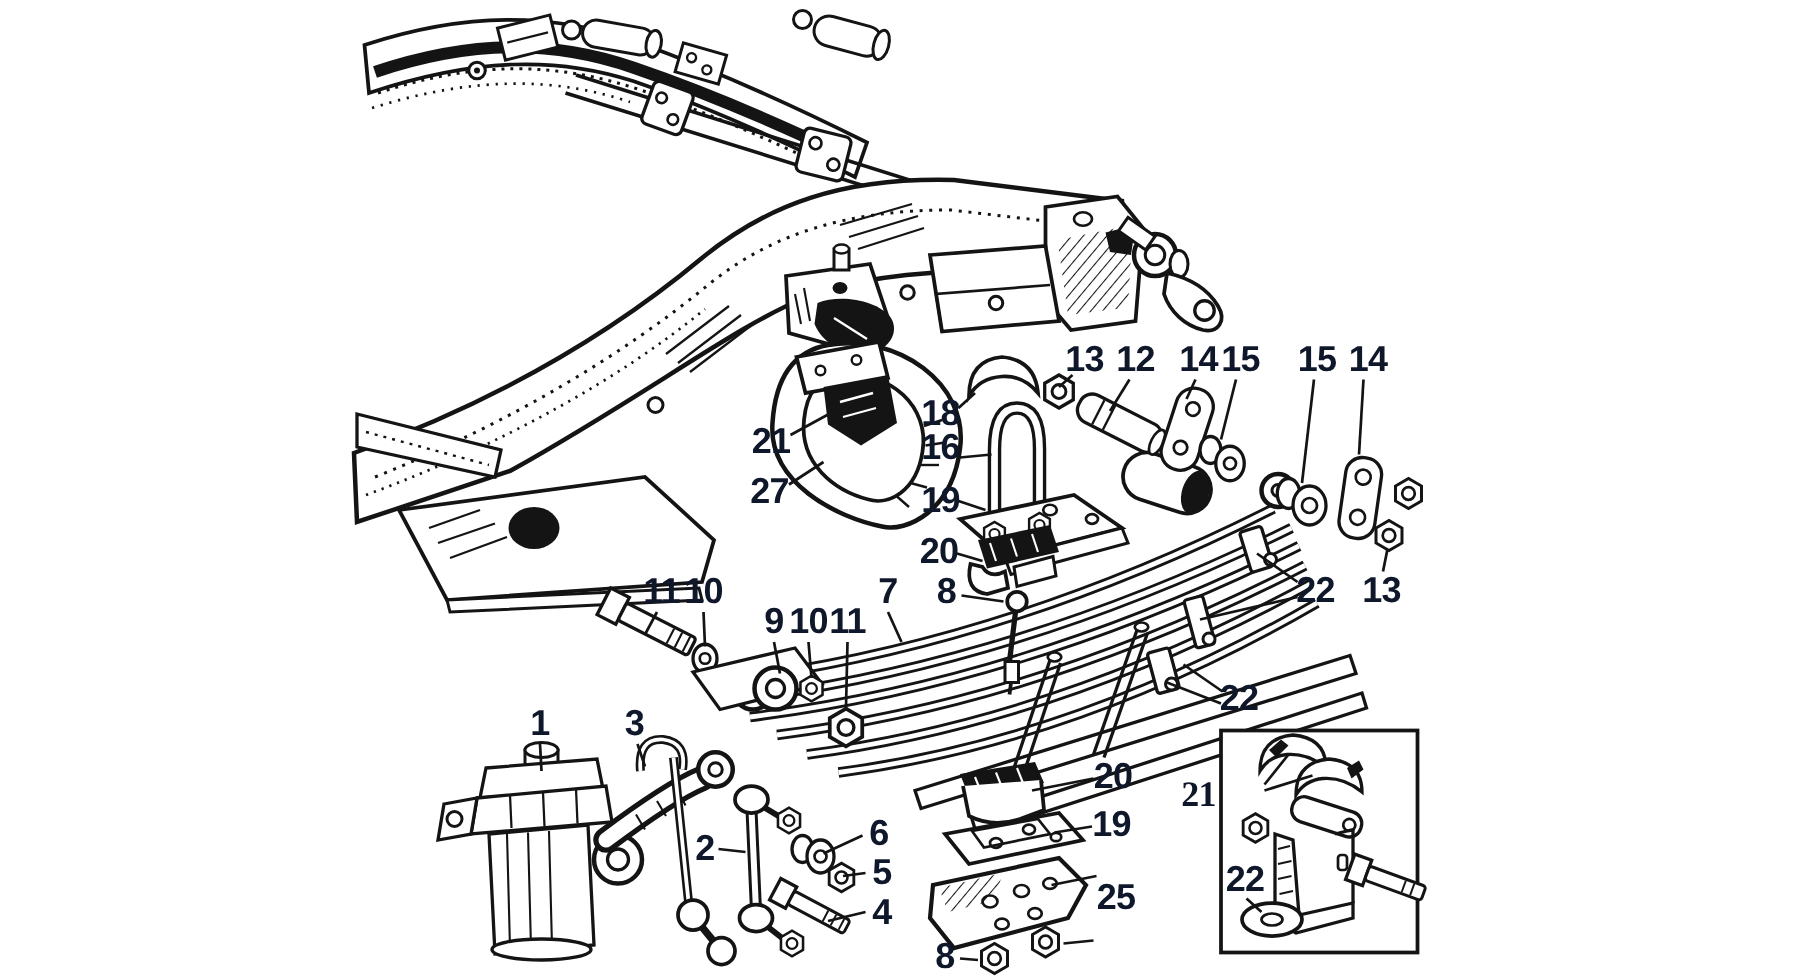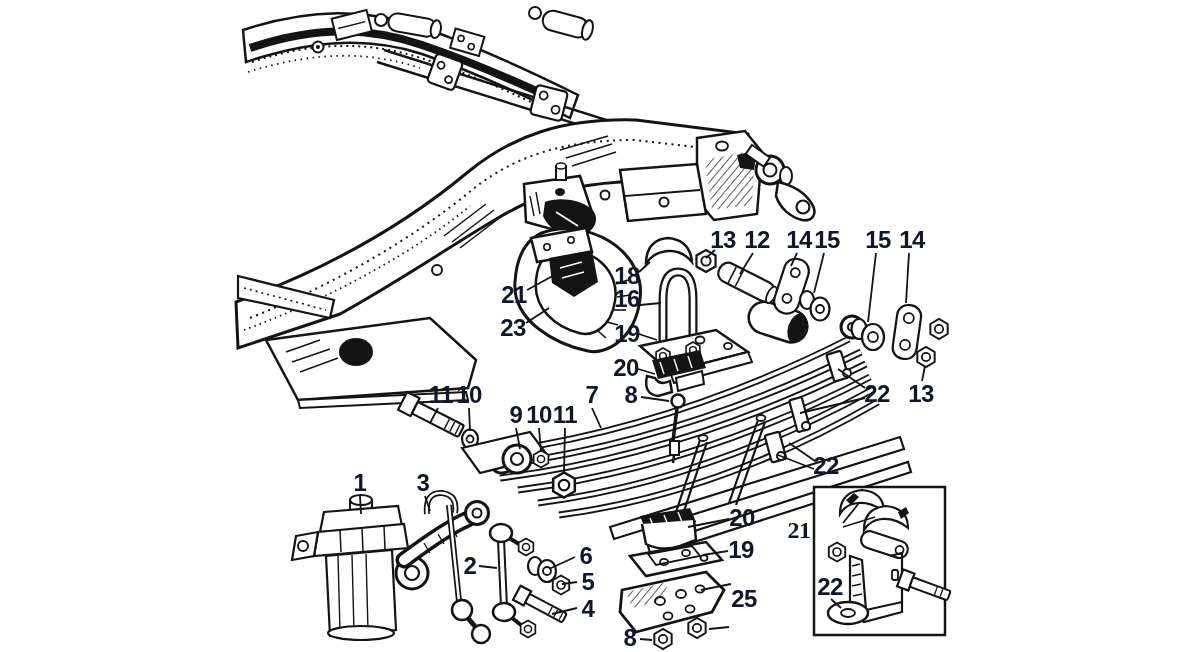--- a/index.html
+++ b/index.html
@@ -446,17 +446,17 @@
       <div class="callout" style="left: 742px; top: 626px; margin-top: 44px;">17</div>
       <div class="callout" style="left: 627px; top: 276px;">18</div>
       <div class="callout" style="left: 627px; top: 334px;">19</div>
       <div class="callout" style="left: 741px; top: 550px;">19</div>
       <div class="callout" style="left: 626px; top: 368px;">20</div>
       <div class="callout" style="left: 742px; top: 518px;">20</div>
       <div class="callout" style="left: 799px; top: 530px; font-family: Liberation Serif, serif;">21</div>
       <div class="callout" style="left: 877px; top: 394px;">22</div>
       <div class="callout" style="left: 826px; top: 466px;">22</div>
       <div class="callout" style="left: 830px; top: 587px;">22</div>
-      <div class="callout" style="left: 513px; top: 328px;">23</div>
+      <div class="callout" style="left: 513px; top: 328px;">27</div>
       <div class="callout" style="left: 514px; top: 295px;">21</div>
       <div class="callout" style="left: 744px; top: 583px; margin-top: 16px;">25</div>
     </div>
 </div>
 
 </body></html>

